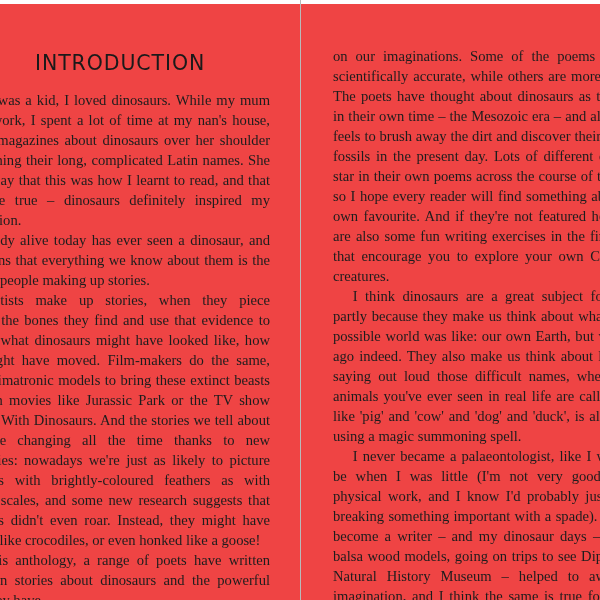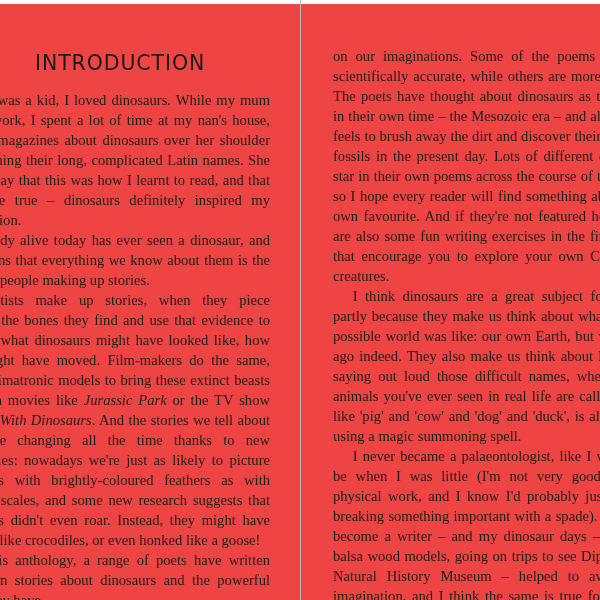--- a/index.html
+++ b/index.html
@@ -108,21 +108,20 @@
   }
   .body-copy p:last-child {
     text-align: justify;
   }
   
   .body-copy p {
     text-align-last: left;
   }
 
   .work-title {
-    font-style: italic;
   }
 </style>
 </head>
 <body>
 
 <div id="spread">
 
   <div class="page" id="page-left">
     <div class="textblock">
 

